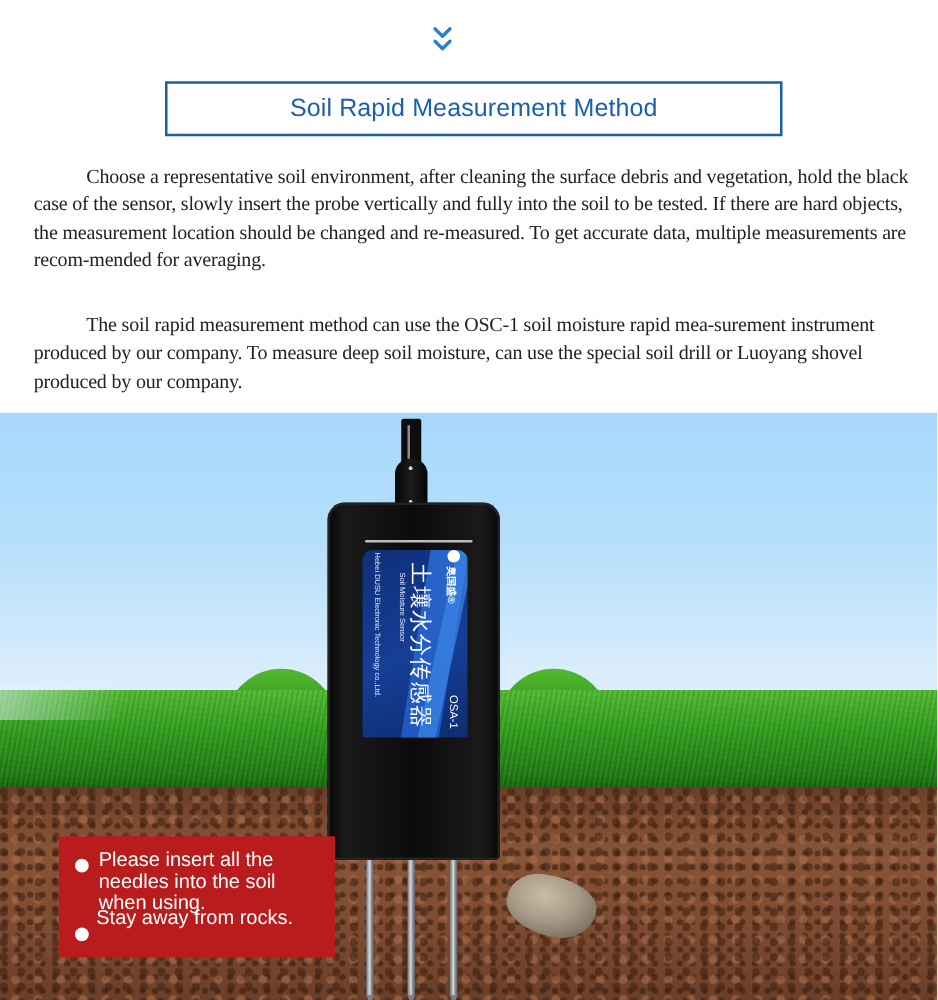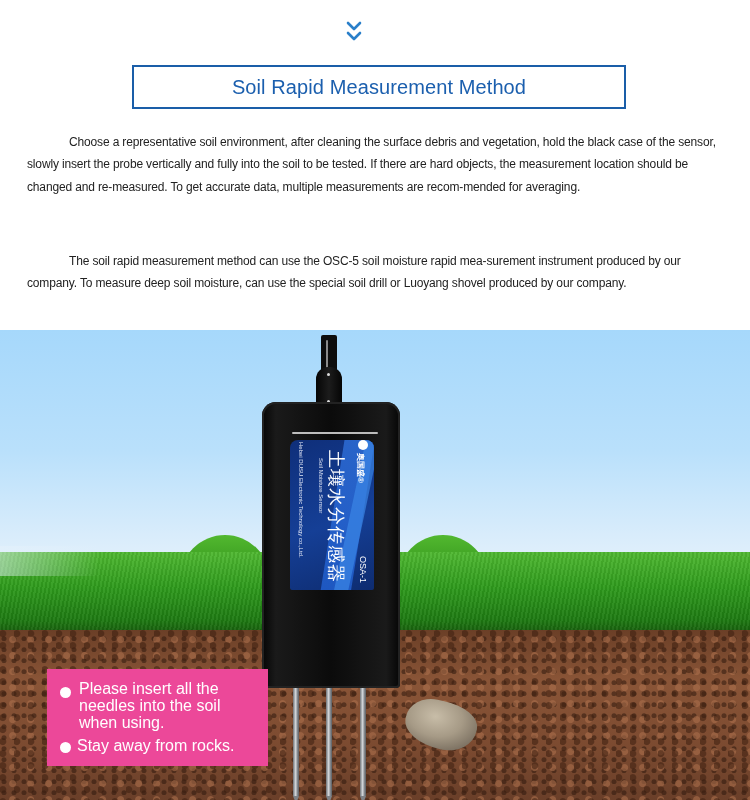--- a/index.html
+++ b/index.html
@@ -14,22 +14,22 @@
       border: 2px solid #1a5ea8;
       display: flex; align-items: center; justify-content: center;
     }
     .title-box span {
       color: #1b5fae; font-size: 20px; letter-spacing: 0.1px; line-height: 1;
       font-family: "Liberation Sans", sans-serif;
     }
 
     .para {
       position: absolute; left: 27px; width: 700px;
-      font-family: Liberation Sans, sans-serif;
-      font-size: 12px; line-height: 22.3px; color: #222222;
+      font-family: Liberation Serif, serif;
+      font-size: 16px; line-height: 22.3px; color: #222222;
       text-indent: 42px; letter-spacing: -0.15px;
     }
     .para1 { top: 131px; }
     .para2 { top: 250px; }
 
     .scene {
       position: absolute; left: 0; top: 330px; width: 750px; height: 470px; overflow: hidden;
     }
     .sky {
       position: absolute; left: 0; top: 0; width: 750px; height: 240px;
@@ -117,46 +117,46 @@
 
     .rock {
       position: absolute; left: 405px; top: 371px; width: 72px; height: 48px;
       background: radial-gradient(ellipse at 40% 35%, #c8bda8 0%, #a69a86 45%, #7a6f60 80%, #5c5248 100%);
       border-radius: 40% 55% 45% 60% / 50% 45% 55% 50%;
       transform: rotate(12deg);
     }
 
     .callout {
       position: absolute; left: 47px; top: 669px; width: 221px; height: 97px;
-      background: #ec4899;
+      background: #b91c1c;
       color: #ffffff; font-family: "Liberation Sans", sans-serif;
     }
     .callout .item { position: absolute; font-size: 16px; line-height: 17px; }
     .callout .bullet { position: absolute; width: 11px; height: 11px; border-radius: 50%; background: #ffffff; }
     .callout .b1 { left: 13px; top: 18px; }
     .callout .t1 { left: 32px; top: 11px; width: 180px; }
     .callout .b2 { left: 13px; top: 73px; }
-    .callout .t2 { left: 30px; top: 68px; width: 190px; white-space: nowrap; }
+    .callout .t2 { left: 30px; top: 57px; width: 190px; white-space: nowrap; }
   </style>
 </head>
 <body>
 
 <div class="chevrons">
   <svg width="20" height="26" viewBox="0 0 20 26">
     <polyline points="4,3 10,9 16,3" fill="none" stroke="#2a7fc9" stroke-width="2.6" stroke-linecap="round" stroke-linejoin="round"></polyline>
     <polyline points="4,13 10,19 16,13" fill="none" stroke="#2a7fc9" stroke-width="2.6" stroke-linecap="round" stroke-linejoin="round"></polyline>
   </svg>
 </div>
 
 <div class="title-box">
   <span>Soil Rapid Measurement Method</span>
 </div>
 
 <p class="para para1">Choose a representative soil environment, after cleaning the surface debris and vegetation, hold the black case of the sensor, slowly insert the probe vertically and fully into the soil to be tested. If there are hard objects, the measurement location should be changed and re-measured. To get accurate data, multiple measurements are recom-mended for averaging.</p>
-<p class="para para2">The soil rapid measurement method can use the OSC-5 soil moisture rapid mea-surement instrument produced by our company. To measure deep soil moisture, can use the special soil drill or Luoyang shovel produced by our company.</p>
+<p class="para para2">The soil rapid measurement method can use the OSC-1 soil moisture rapid mea-surement instrument produced by our company. To measure deep soil moisture, can use the special soil drill or Luoyang shovel produced by our company.</p>
 
 <div class="scene">
   <div class="sky"></div>
   <div class="grass-curl-left"></div>
   <div class="grass-curl-right"></div>
   <div class="grass"></div>
   <div class="grass-fade-left"></div>
   <div class="soil"></div>
 
   <div class="rock"></div>

